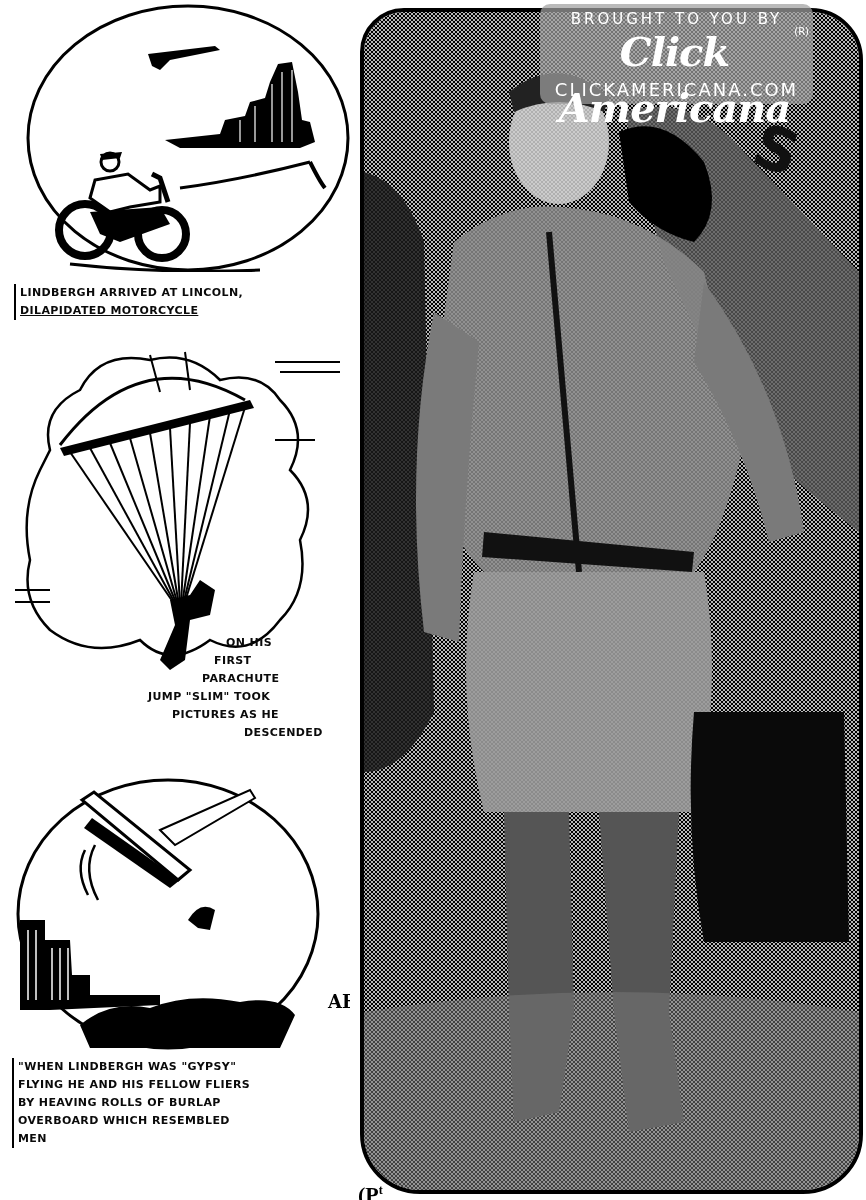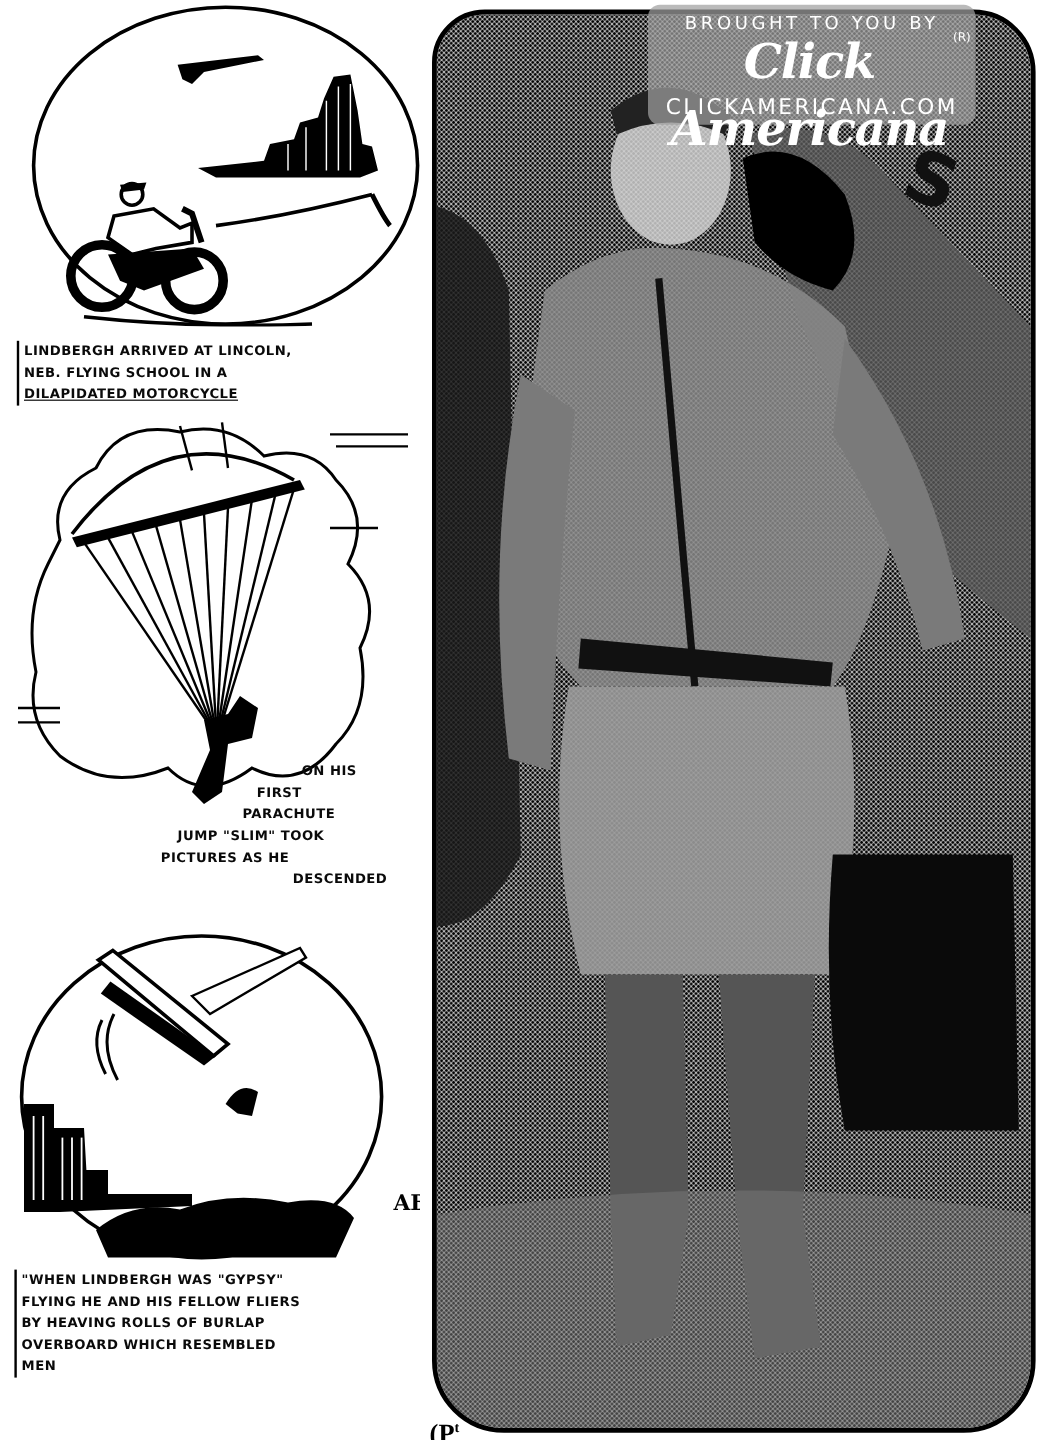--- a/index.html
+++ b/index.html
@@ -60,21 +60,20 @@
 
     <circle cx="75" cy="228" r="26" fill="none" stroke="#000" stroke-width="8"></circle>
     <circle cx="152" cy="232" r="24" fill="none" stroke="#000" stroke-width="8"></circle>
     <path d="M80 210 L150 205 L160 222 L110 240 L90 232 Z" fill="#000"></path>
     <path d="M142 172 L150 176 L158 200" stroke="#000" stroke-width="5" fill="none"></path>
   </svg>
 </div>
 
 <div class="caption" style="left:14px; top:284px; border-left:2px solid #000; padding-left:4px;">
   <span class="line">Lindbergh arrived at Lincoln,</span>
-  <span class="line">Neb. flying school in a</span>
   <span class="line" style="text-decoration:underline;">dilapidated motorcycle</span>
 </div>
 
 <div class="vignette" style="left:10px; top:340px; width:340px; height:350px;">
   <svg width="340" height="350" viewBox="0 0 340 350">
 
     <path d="M30 130 Q 10 170 20 220 Q 10 260 40 290 Q 80 320 130 300 Q 160 330 200 300 Q 240 320 270 280 Q 300 250 290 200 Q 310 160 280 130 Q 300 90 270 60 Q 250 30 210 40 Q 180 10 140 20 Q 90 10 70 50 Q 30 70 40 110 Z" fill="none" stroke="#000" stroke-width="2.5"></path>
 
     <path d="M50 105 Q 130 0 235 60" fill="#fff" stroke="#000" stroke-width="3"></path>
     <path d="M50 108 L240 60 L244 68 L54 116 Z" fill="#000"></path>
@@ -99,25 +98,25 @@
       <line x1="265" y1="22" x2="330" y2="22"></line>
         <line x1="270" y1="32" x2="330" y2="32"></line>
       <line x1="265" y1="100" x2="305" y2="100"></line>
       <line x1="5" y1="250" x2="40" y2="250"></line>
         <line x1="5" y1="262" x2="40" y2="262"></line>
     </g>
   </svg>
 </div>
 
 <div class="caption" style="left:134px; top:634px; text-align:left;">
-  <span class="line" style="padding-left:92px;text-align:center;">On his</span>
+  <span class="line" style="padding-left:92px;">On his</span>
   <span class="line" style="padding-left:80px;">first</span>
   <span class="line" style="padding-left:68px;">parachute</span>
   <span class="line" style="padding-left:14px;">jump "Slim" took</span>
-  <span class="line" style="padding-left:0px;">pictures as he</span>
+  <span class="line" style="padding-left:0px;margin-left:38px;">pictures as he</span>
   <span class="line" style="padding-left:110px;">descended</span>
 </div>
 
 <div class="vignette" style="left:10px; top:770px; width:340px; height:280px;">
   <svg width="340" height="280" viewBox="0 0 340 280">
     <ellipse cx="158" cy="144" rx="150" ry="134" fill="none" stroke="#000" stroke-width="3"></ellipse>
 
     <path d="M72 30 L84 22 L180 100 L168 110 Z" fill="#fff" stroke="#000" stroke-width="3"></path>
     <path d="M82 48 L170 110 L160 118 L74 58 Z" fill="#000"></path>
     <path d="M150 60 L240 20 L245 28 L165 75 Z" fill="#fff" stroke="#000" stroke-width="2"></path>

